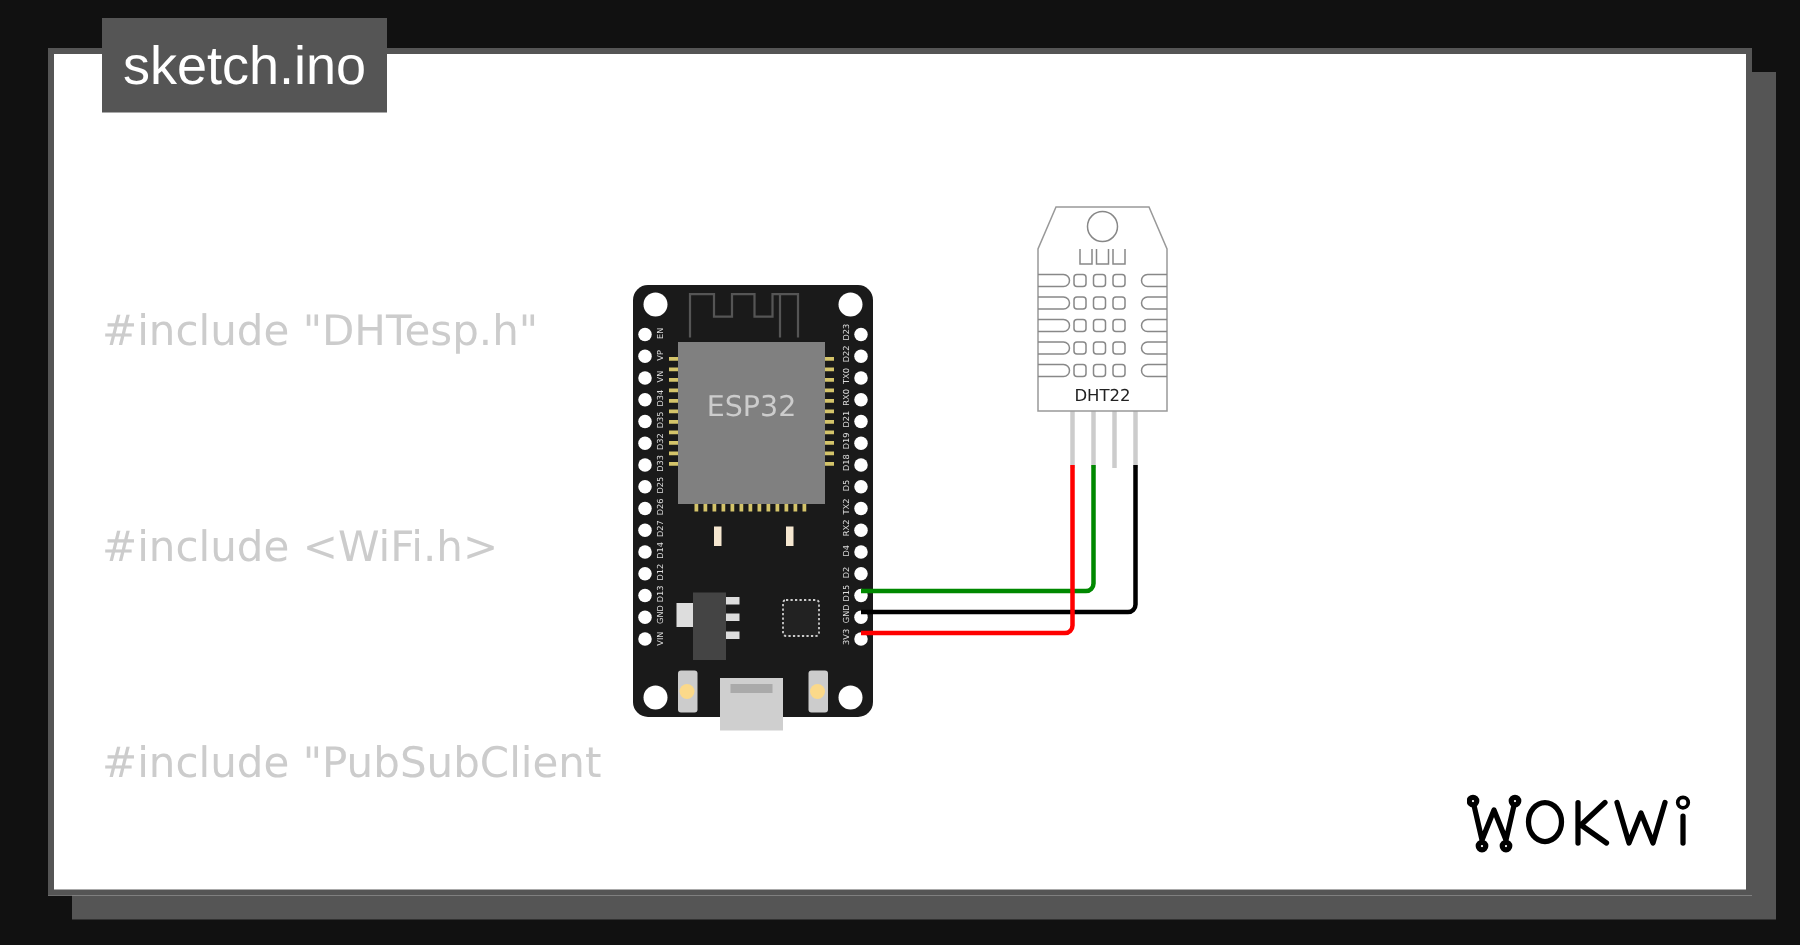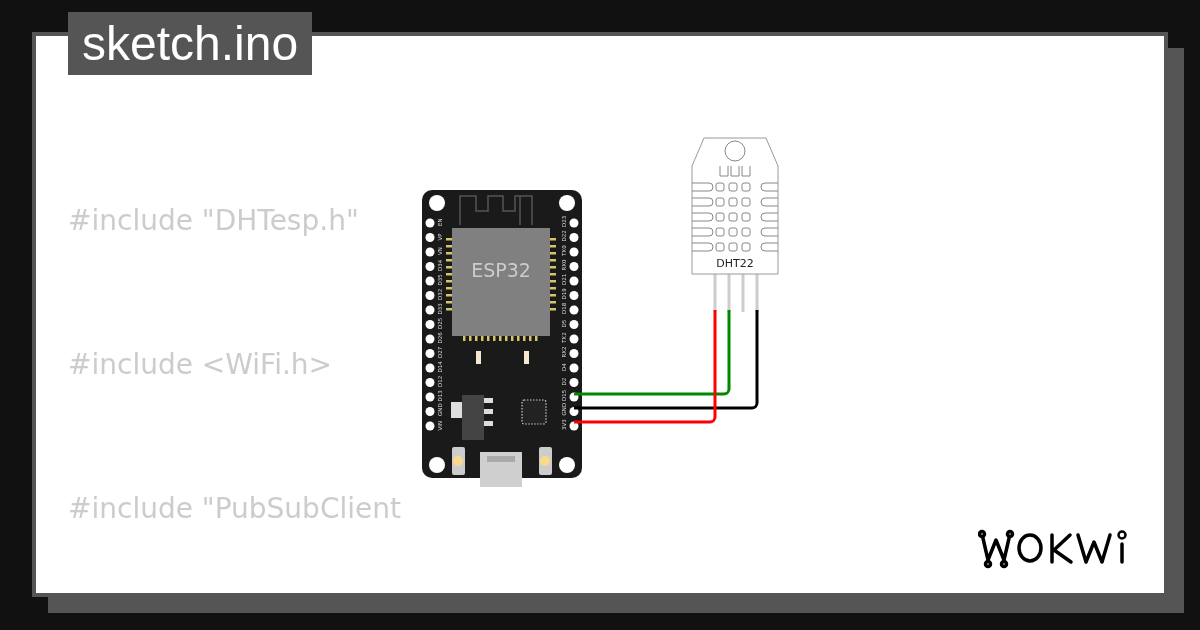--- a/index.html
+++ b/index.html
@@ -1,18 +1,18 @@
 <!DOCTYPE html>
 <html><head>
 <meta charset="utf-8">
 <style>
   html, body { margin:0; padding:0; }
   body { width:1200px; height:630px; background:#111111; position:relative; overflow:hidden; font-family:"DejaVu Sans", sans-serif; }
   .card { position:absolute; left:32px; top:32px; width:1128px; height:557px; background:#ffffff; border:4px solid #555555; box-shadow:16px 16px 0 #555555; }
-  .title-tab { position:absolute; left:68px; top:12px; height:63px; padding:0 14px; background:#555555; color:#ffffff; font-family:"Liberation Sans", sans-serif; font-size:48px; line-height:63px; }
+  .title-tab { position:absolute; left:68px; top:12px; height:63px; padding:0 14px; background:#555555; color:#ffffff; font-family:"Liberation Sans", sans-serif; font-size:36px; line-height:63px; }
   .code { position:absolute; left:68px; top:101px; color:#cccccc; font-family:"DejaVu Sans", sans-serif; font-size:28px; line-height:48px; white-space:pre; }
   .code .line { height:48px; position:relative; }
   .code .seg { position:absolute; top:0; }
   .diagram { position:absolute; left:0; top:0; width:1200px; height:630px; pointer-events:none; }
   .diagram * { pointer-events:auto; }
   .logo { position:absolute; left:978px; top:526px; }
 </style>
 </head>
 <body>
 

